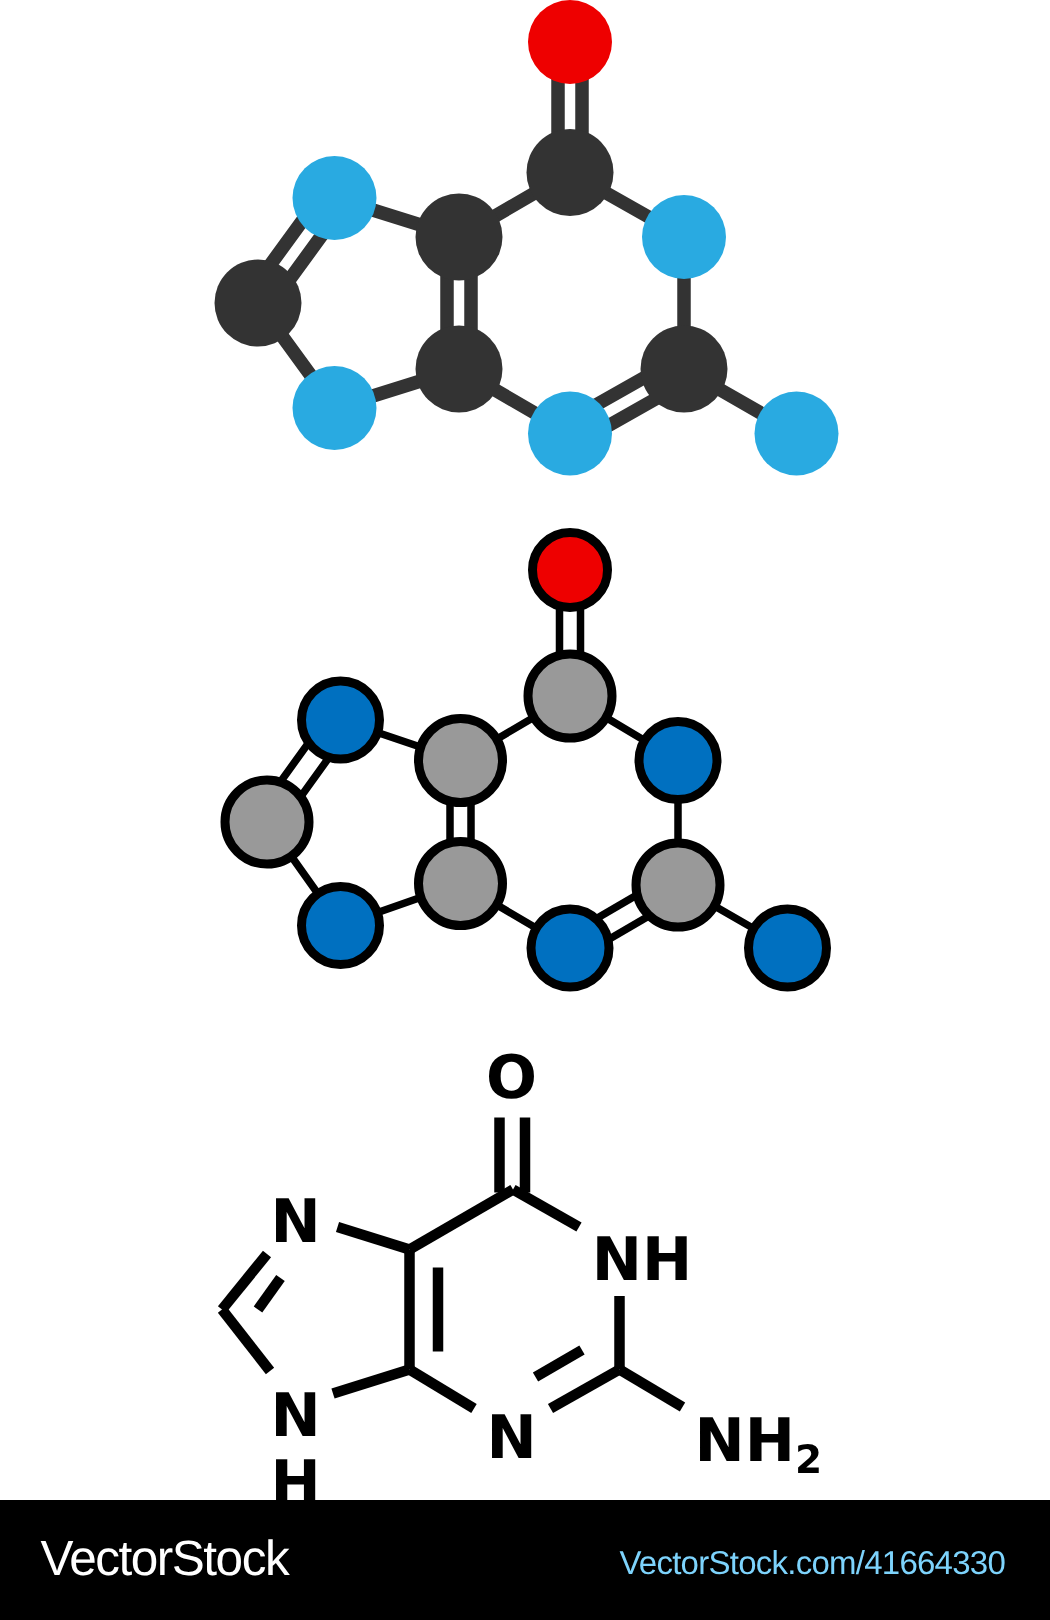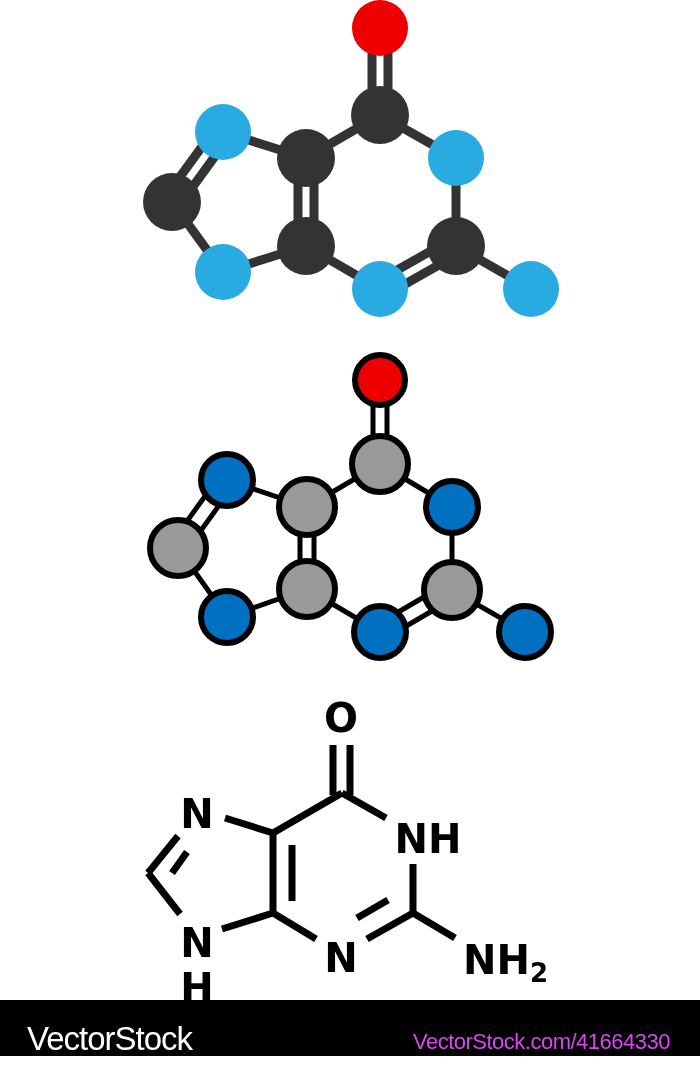--- a/index.html
+++ b/index.html
@@ -1,20 +1,20 @@
 <!DOCTYPE html>
 <html><head>
 <meta charset="utf-8">
 <style>
   html, body { margin: 0; padding: 0; background: #ffffff; }
   body { width: 700px; height: 1080px; position: relative; overflow: hidden; font-family: "Liberation Sans", sans-serif; }
   #canvas { position: absolute; left: 0; top: 0; width: 700px; height: 1000px; }
-  .footer { position: absolute; left: 0; top: 1000px; width: 700px; height: 56px; background: #000000; }
+  .footer { position: absolute; left: 0; top: 1000px; width: 700px; height: 80px; background: #000000; }
   .footer .brand { position: absolute; left: 27px; top: 20px; color: #ffffff; font-family: "Liberation Sans", sans-serif; font-size: 33px; letter-spacing: -1px; }
-  .footer .url { position: absolute; right: 30px; top: 29px; color: #d946ef; font-family: "Liberation Sans", sans-serif; font-size: 22px; letter-spacing: -0.5px; }
+  .footer .url { position: absolute; right: 30px; top: 29px; color: #7dd3fc; font-family: "Liberation Sans", sans-serif; font-size: 22px; letter-spacing: -0.5px; }
   .atom-label { font-family: "DejaVu Sans", sans-serif; font-weight: bold; font-size: 40px; fill: #000000; }
   .atom-sub { font-family: "DejaVu Sans", sans-serif; font-weight: bold; font-size: 26px; fill: #000000; }
 </style>
 </head>
 <body>
 
 <svg id="canvas" width="700" height="1000" viewBox="0 0 700 1000" xmlns="http://www.w3.org/2000/svg">
 
   <g>
     <g stroke="#333333" stroke-width="9" stroke-linecap="round">

